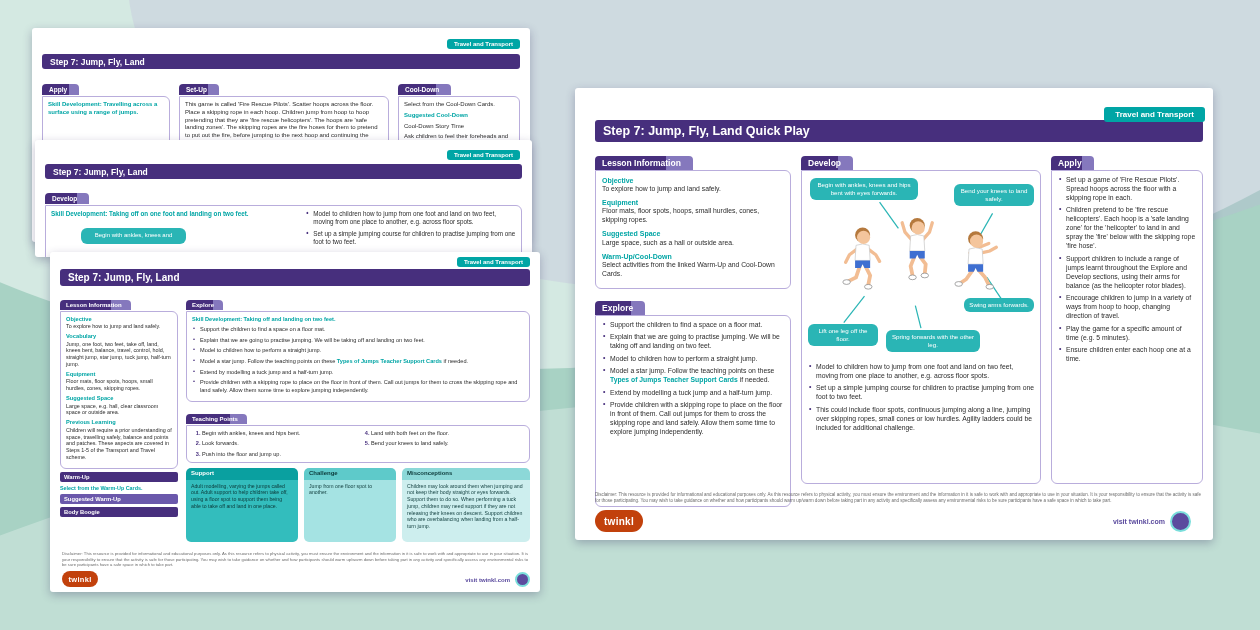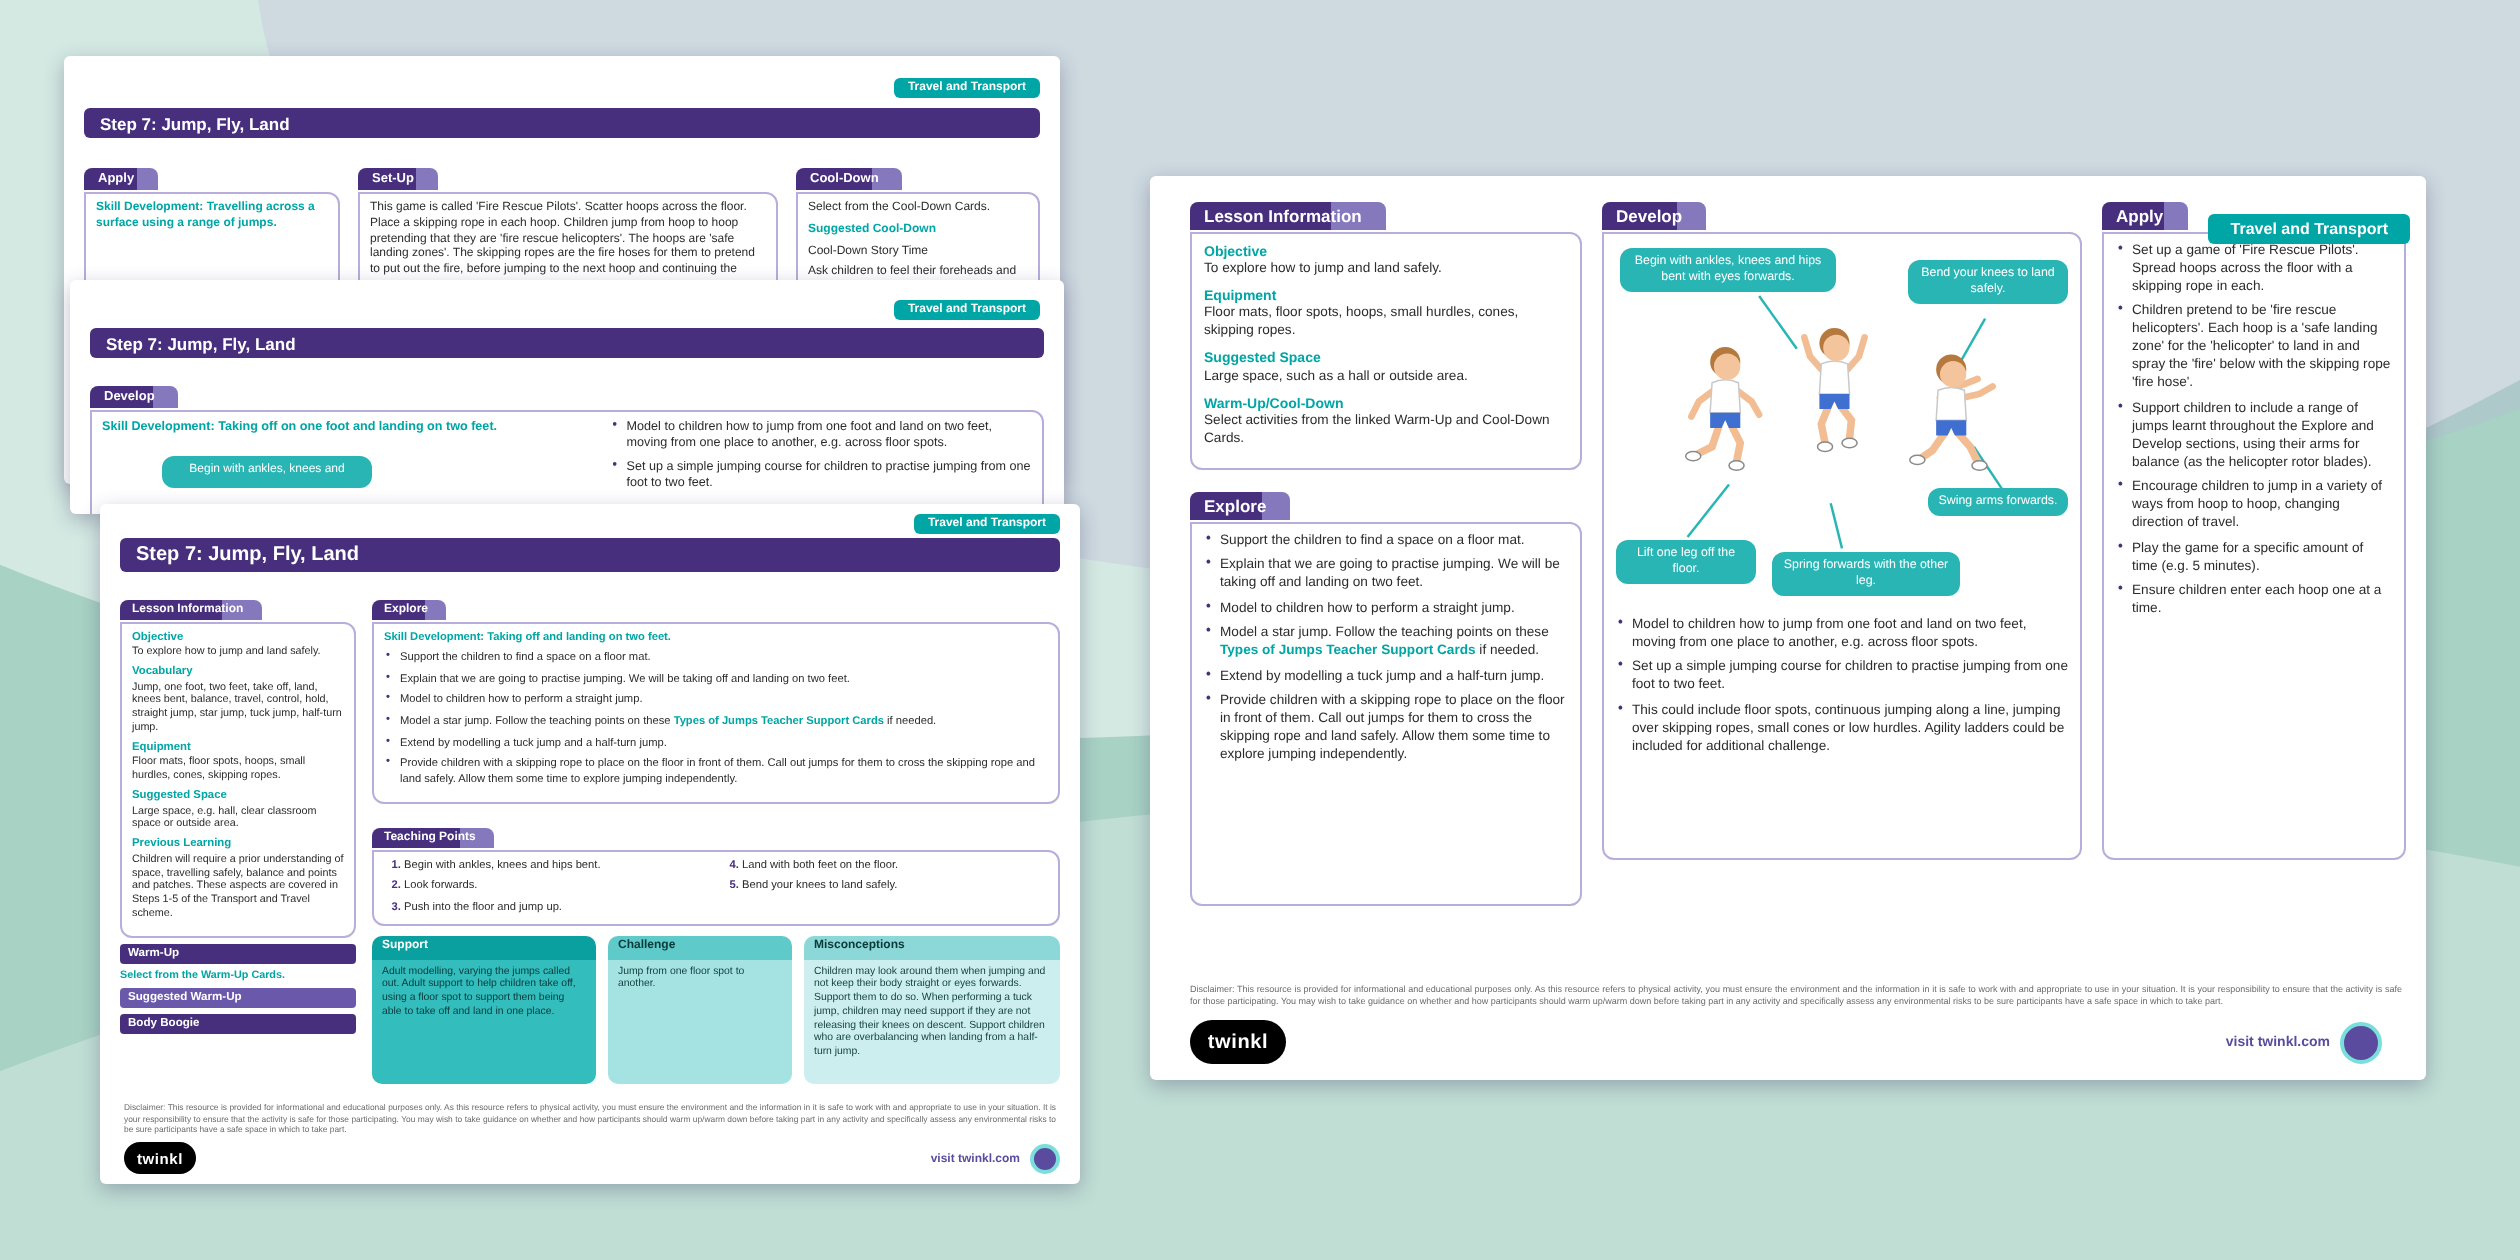--- a/index.html
+++ b/index.html
@@ -25,21 +25,21 @@
     color:#fff;font-weight:bold;border-radius:4px 4px 0 0;padding:2px 12px 2px 7px;}
   .sec-body{border:1.5px solid #b9addc;border-radius:0 6px 6px 6px;padding:4px 5px;background:#fff;
     color:#2c2c2c;box-sizing:border-box;}
   .teal{color:#00a5a5;font-weight:bold;}
   .lbl{color:#00a5a5;font-weight:bold;}
   .val{color:#2c2c2c;margin-bottom:3px;}
   ul.bul{list-style:none;margin:0;padding:0;}
   .bul li{position:relative;padding-left:8px;margin-bottom:3.5px;}
   .bul li::before{content:"\2022";position:absolute;left:1px;top:-1px;color:#472f7d;font-weight:bold;}
   .disc{position:absolute;color:#6b6b6b;line-height:1.35;text-align:justify;}
-  .logo{position:absolute;background:#000000;color:#fff;font-weight:bold;display:flex;
+  .logo{position:absolute;background:#c2410c;color:#fff;font-weight:bold;display:flex;
     align-items:center;justify-content:center;letter-spacing:.3px;}
   .visit{position:absolute;color:#5b4b9e;font-weight:bold;}
   .tbadge{position:absolute;border-radius:50%;background:#5b4b9e;border:2px solid #7adedb;box-sizing:border-box;}
 
   
   .pb .badge{top:11px;right:10px;font-size:6px;padding:2px 7px;}
   .pb .hdr{margin:26px 10px 0;height:15px;font-size:8.5px;}
   .pb .cols{display:flex;gap:9px;margin:9px 10px 0;align-items:flex-start;}
   .pb .tab{font-size:6.5px;}
   .pb .sec-body{font-size:6px;line-height:1.3;min-height:120px;}
@@ -246,20 +246,21 @@
       </div>
     </div>
     <div class="disc">Disclaimer: This resource is provided for informational and educational purposes only. As this resource refers to physical activity, you must ensure the environment and the information in it is safe to work with and appropriate to use in your situation. It is your responsibility to ensure that the activity is safe for those participating. You may wish to take guidance on whether and how participants should warm up/warm down before taking part in any activity and specifically assess any environmental risks to be sure participants have a safe space in which to take part.</div>
     <div class="logo">twinkl</div>
     <div class="visit">visit twinkl.com</div>
     <div class="tbadge"></div>
   </div>
 
   <div class="page pq">
     <div class="badge">Travel and Transport</div>
+    <div class="hdr">Step 7: Jump, Fly, Land Quick Play</div>
     <div class="main">
       <div class="colA">
         <div>
           <div class="tab">Lesson Information</div>
           <div class="sec-body li-body">
             <div class="lbl">Objective</div>
             <div class="val">To explore how to jump and land safely.</div>
             <div class="lbl">Equipment</div>
             <div class="val">Floor mats, floor spots, hoops, small hurdles, cones, skipping ropes.</div>
             <div class="lbl">Suggested Space</div>

